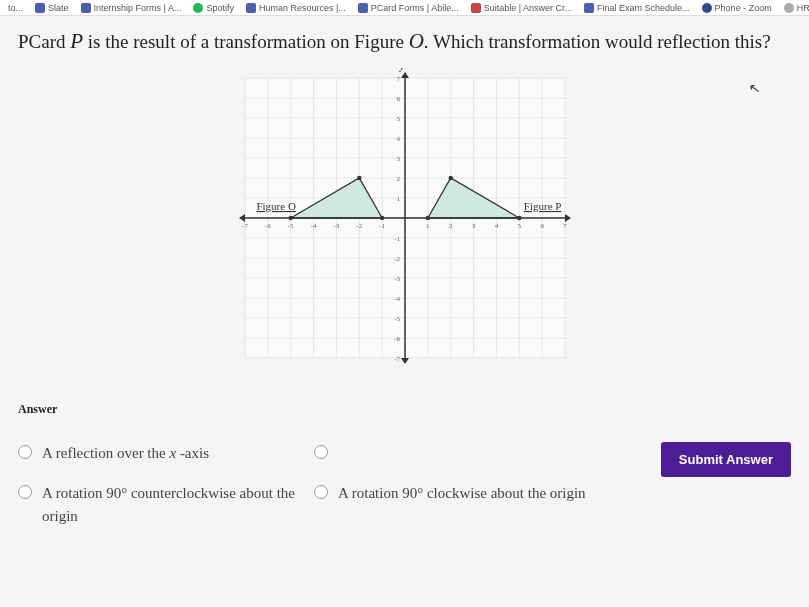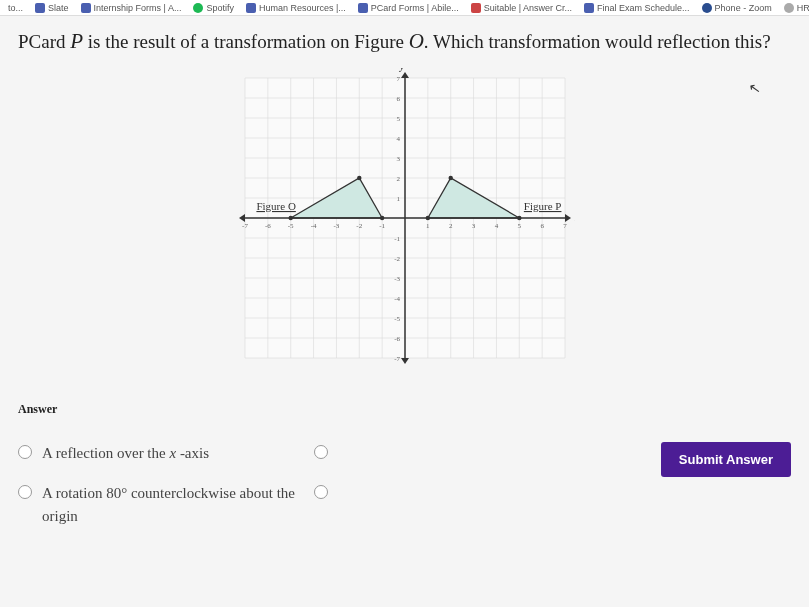--- a/index.html
+++ b/index.html
@@ -275,22 +275,23 @@
       <div class="options-grid">
         <label class="option">
           <span class="radio"></span>
           <span class="option-text"><span>A reflection over the </span><span class="var">x</span><span> -axis</span></span>
         </label>
         <label class="option">
           <span class="radio"></span>
         </label>
         <label class="option">
           <span class="radio"></span>
-          <span class="option-text">A rotation 80° counterclockwise about the origin</span>
-        </label>
-        <label class="option">
-          <span class="radio"></span>
+          <span class="option-text">A rotation 90° counterclockwise about the origin</span>
+        </label>
+        <label class="option">
+          <span class="radio"></span>
+          <span class="option-text">A rotation 90° clockwise about the origin</span>
         </label>
       </div>
       <button class="submit-btn">Submit Answer</button>
     </div>
   </div>
 </div>
 
 </body></html>

